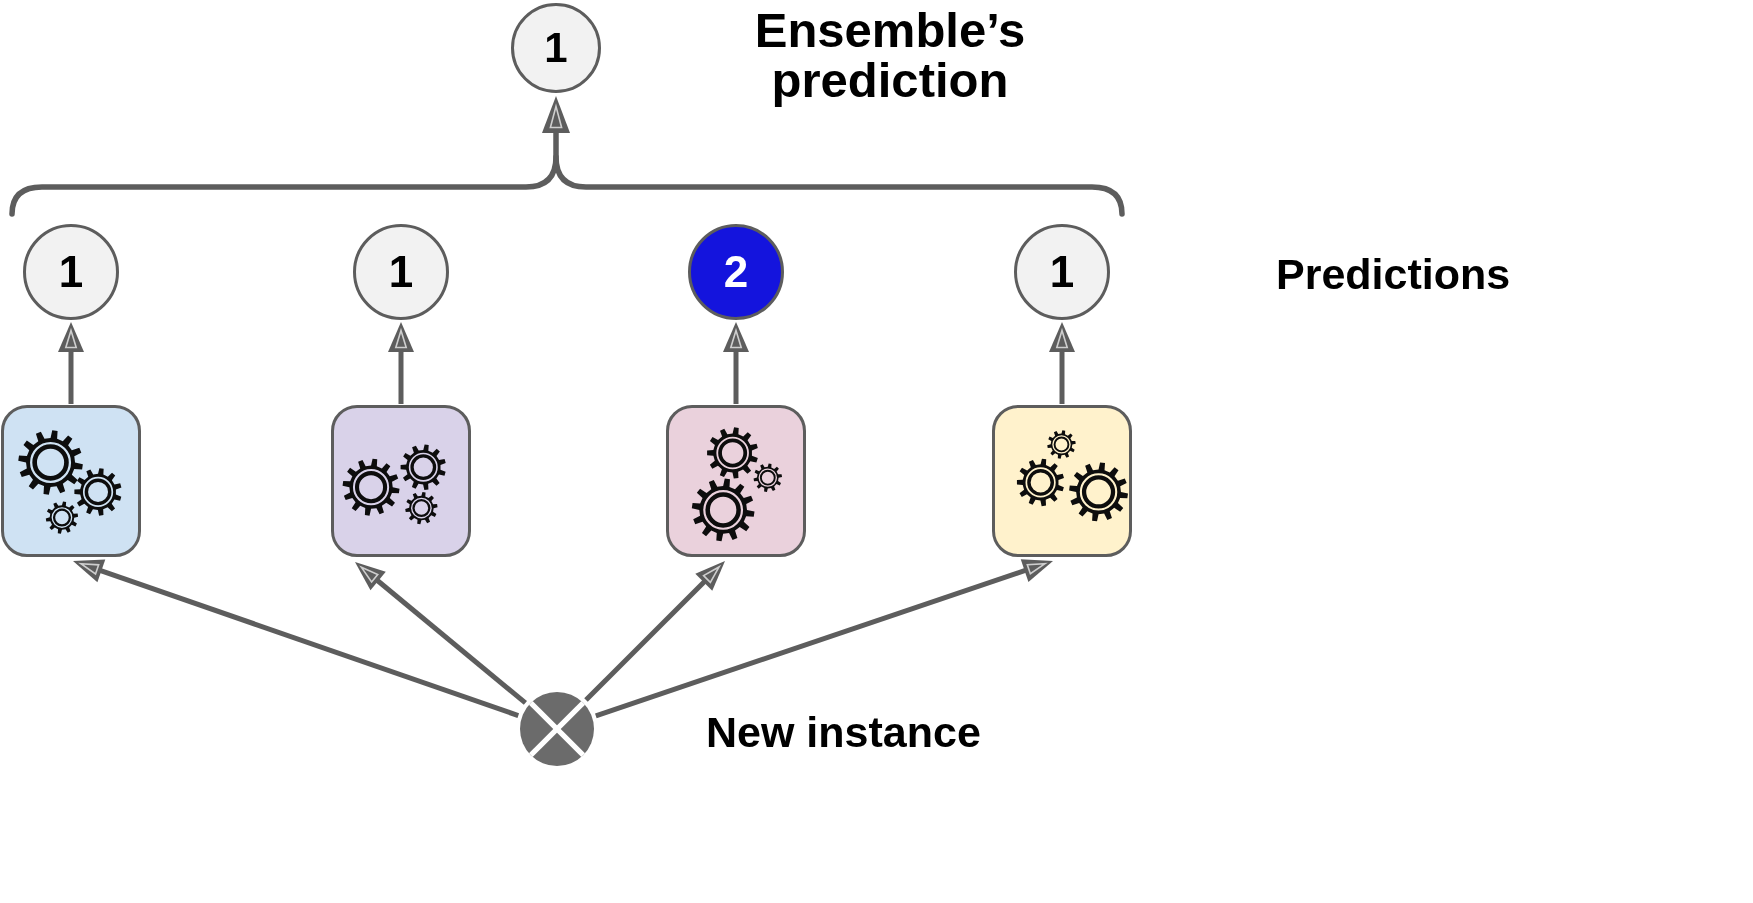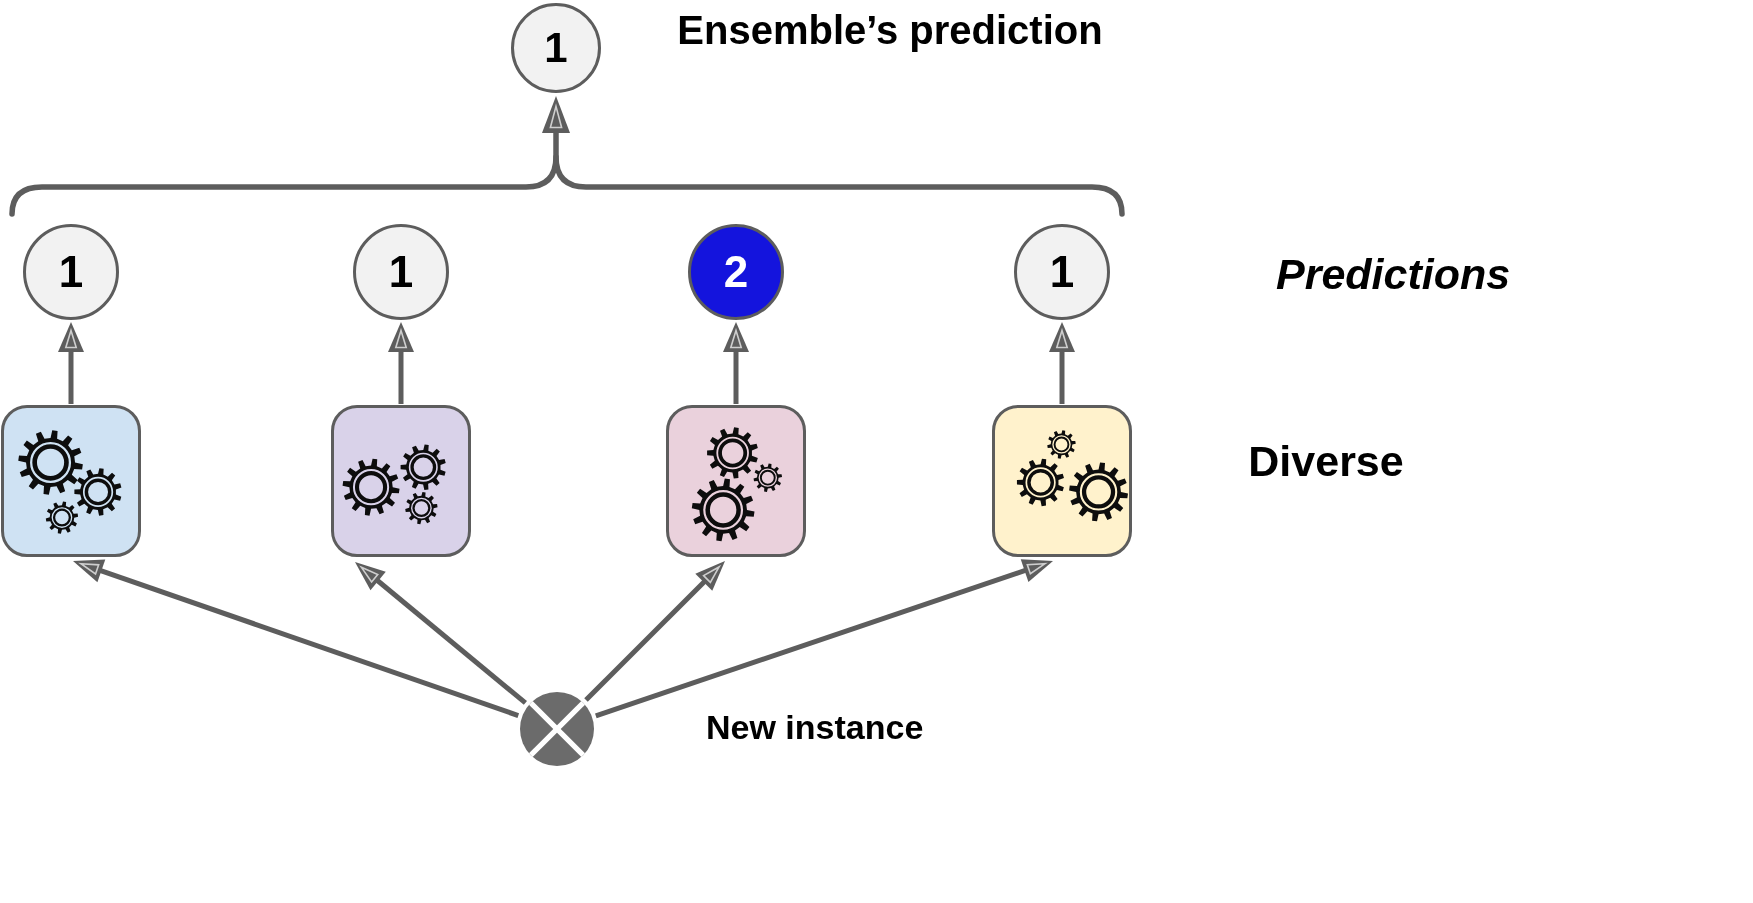--- a/index.html
+++ b/index.html
@@ -21,25 +21,25 @@
     display:flex;align-items:center;justify-content:center;
     font-weight:bold;font-size:42px;box-sizing:border-box;z-index:2;
   }
   .box{
     position:absolute;top:405px;width:140px;height:152px;border-radius:26px;
     border:3.5px solid var(--border);box-sizing:border-box;z-index:2;background:#eee;
   }
   .box svg{display:block;width:133px;height:145px;}
   .label{position:absolute;z-index:2;}
   .title-block{left:640px;top:5px;width:500px;text-align:center;}
-  .title-block .t1{font-weight:bold;font-size:40px;line-height:50px;}
+  .title-block .t1{font-weight:bold;font-size:49px;line-height:50px;}
   .title-block .t2{font-weight:normal;font-size:41px;line-height:48px;}
-  .predictions-label{left:1276px;top:250px;font-weight:bold;font-size:43px;font-style:italic;}
+  .predictions-label{left:1276px;top:250px;font-weight:bold;font-size:43px;}
   .diverse-label{left:1176px;top:436px;width:300px;text-align:center;font-weight:bold;font-size:43px;line-height:50px;}
-  .newinstance-label{left:706px;top:708px;font-weight:bold;font-size:34px;}
+  .newinstance-label{left:706px;top:708px;font-weight:bold;font-size:43px;}
 </style>
 </head>
 <body>
 
 <div class="canvas" style="--line: #5d5d5d; --border: #5d5d5d; --nodefill: #f2f2f2;">
 
   <svg id="connectors" width="1753" height="903" viewBox="0 0 1753 903">
       <path d="M 12 214 Q 12 187 42 187 L 526 187 Q 556 187 556 157 L 556 133" fill="none" stroke="#5d5d5d" stroke-width="5.5" stroke-linecap="round"></path>
       <path d="M 1122 214 Q 1122 187 1092 187 L 586 187 Q 556 187 556 157" fill="none" stroke="#5d5d5d" stroke-width="5.5" stroke-linecap="round"></path>
       <polygon points="556,96 570,133 542,133" fill="#5d5d5d"></polygon>
@@ -133,17 +133,16 @@
         <path d="M70.0 26.6 L70.9 23.0 L73.9 23.5 L73.7 27.2 L76.7 28.8 L79.6 26.4 L81.7 28.6 L79.3 31.4 L80.8 34.5 L84.5 34.3 L85.0 37.2 L81.4 38.1 L80.8 41.5 L83.9 43.5 L82.6 46.2 L79.1 44.8 L76.7 47.2 L78.0 50.7 L75.3 52.0 L73.4 48.9 L70.0 49.4 L69.1 53.0 L66.1 52.5 L66.3 48.8 L63.3 47.2 L60.4 49.6 L58.3 47.4 L60.7 44.6 L59.2 41.5 L55.5 41.7 L55.0 38.8 L58.6 37.9 L59.2 34.5 L56.1 32.5 L57.4 29.8 L60.9 31.2 L63.3 28.8 L62.0 25.3 L64.7 24.0 L66.6 27.1 Z M 76.3 38 A 6.3 6.3 0 1 0 63.7 38 A 6.3 6.3 0 1 0 76.3 38 Z" fill="#0d0d0d" fill-rule="evenodd"></path>
         <circle cx="70" cy="38" r="9.0" fill="none" stroke="#fff2cc" stroke-width="1.4"></circle>
         <path d="M48.0 59.0 L49.4 53.0 L53.9 53.7 L53.6 59.8 L58.3 62.0 L62.7 57.8 L66.1 60.8 L62.5 65.7 L65.3 70.1 L71.3 68.9 L72.6 73.3 L66.8 75.5 L66.8 80.7 L72.5 83.0 L71.2 87.3 L65.2 86.1 L62.4 90.4 L65.9 95.4 L62.5 98.4 L58.1 94.1 L53.4 96.2 L53.7 102.4 L49.1 103.0 L47.8 97.0 L42.6 96.2 L39.6 101.5 L35.5 99.6 L37.5 93.9 L33.6 90.4 L28.2 93.3 L25.8 89.4 L30.6 85.7 L29.2 80.7 L23.1 80.1 L23.1 75.6 L29.2 75.1 L30.7 70.1 L25.9 66.3 L28.4 62.5 L33.8 65.4 L37.7 62.0 L35.7 56.2 L39.9 54.4 L42.9 59.7 Z M 58.5 78 A 10.5 10.5 0 1 0 37.5 78 A 10.5 10.5 0 1 0 58.5 78 Z" fill="#0d0d0d" fill-rule="evenodd"></path>
         <circle cx="48" cy="78" r="15.0" fill="none" stroke="#fff2cc" stroke-width="1.8"></circle>
         <path d="M109.0 64.4 L110.6 57.0 L115.8 57.7 L115.3 65.3 L120.8 67.6 L125.9 62.0 L130.0 65.2 L125.8 71.5 L129.4 76.2 L136.6 73.9 L138.6 78.7 L131.8 82.1 L132.6 88.0 L140.0 89.6 L139.3 94.8 L131.7 94.3 L129.4 99.8 L135.0 104.9 L131.8 109.0 L125.5 104.8 L120.8 108.4 L123.1 115.6 L118.3 117.6 L114.9 110.8 L109.0 111.6 L107.4 119.0 L102.2 118.3 L102.7 110.7 L97.2 108.4 L92.1 114.0 L88.0 110.8 L92.2 104.5 L88.6 99.8 L81.4 102.1 L79.4 97.3 L86.2 93.9 L85.4 88.0 L78.0 86.4 L78.7 81.2 L86.3 81.7 L88.6 76.2 L83.0 71.1 L86.2 67.0 L92.5 71.2 L97.2 67.6 L94.9 60.4 L99.7 58.4 L103.1 65.2 Z M 122.0 88 A 13.0 13.0 0 1 0 96.0 88 A 13.0 13.0 0 1 0 122.0 88 Z" fill="#0d0d0d" fill-rule="evenodd"></path>
         <circle cx="109" cy="88" r="18.6" fill="none" stroke="#fff2cc" stroke-width="2.2"></circle>
       </svg>
   </div>
 
   <div class="label diverse-label">
-    <div>Diverse</div>
   </div>
 
   <div class="label newinstance-label">New instance</div>
 </div>
 
 </body></html>

